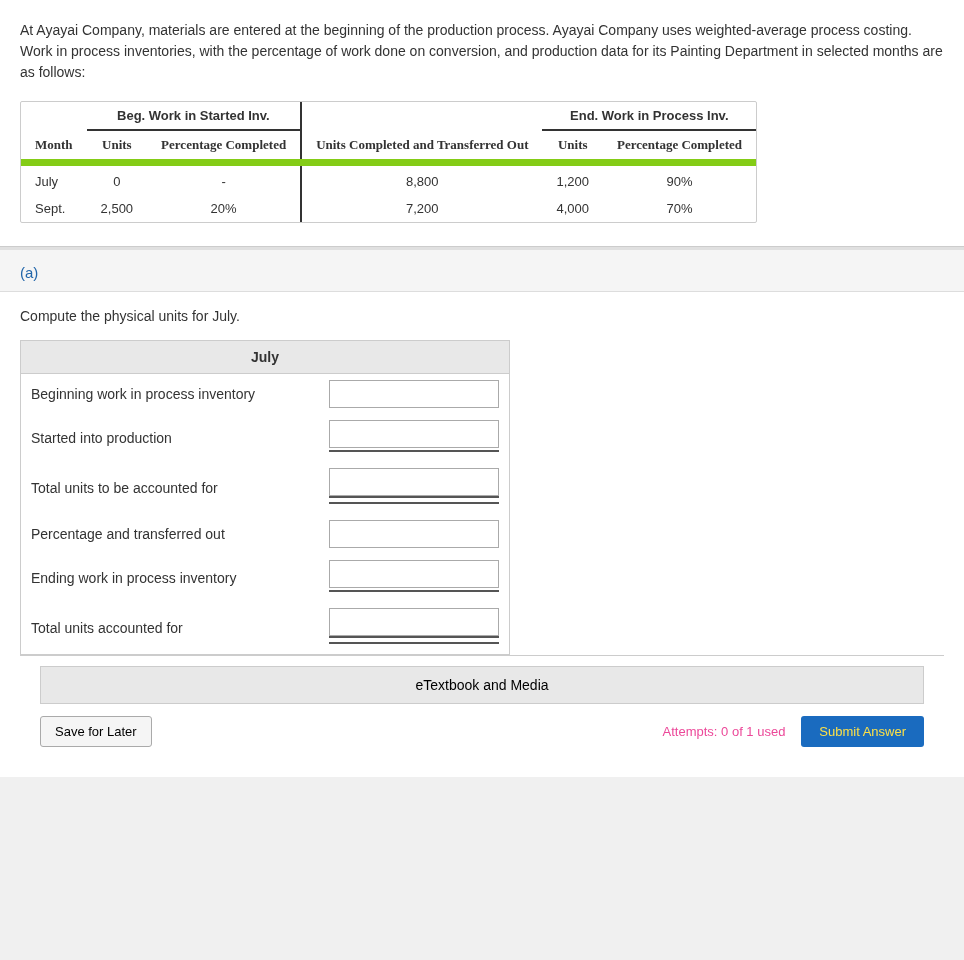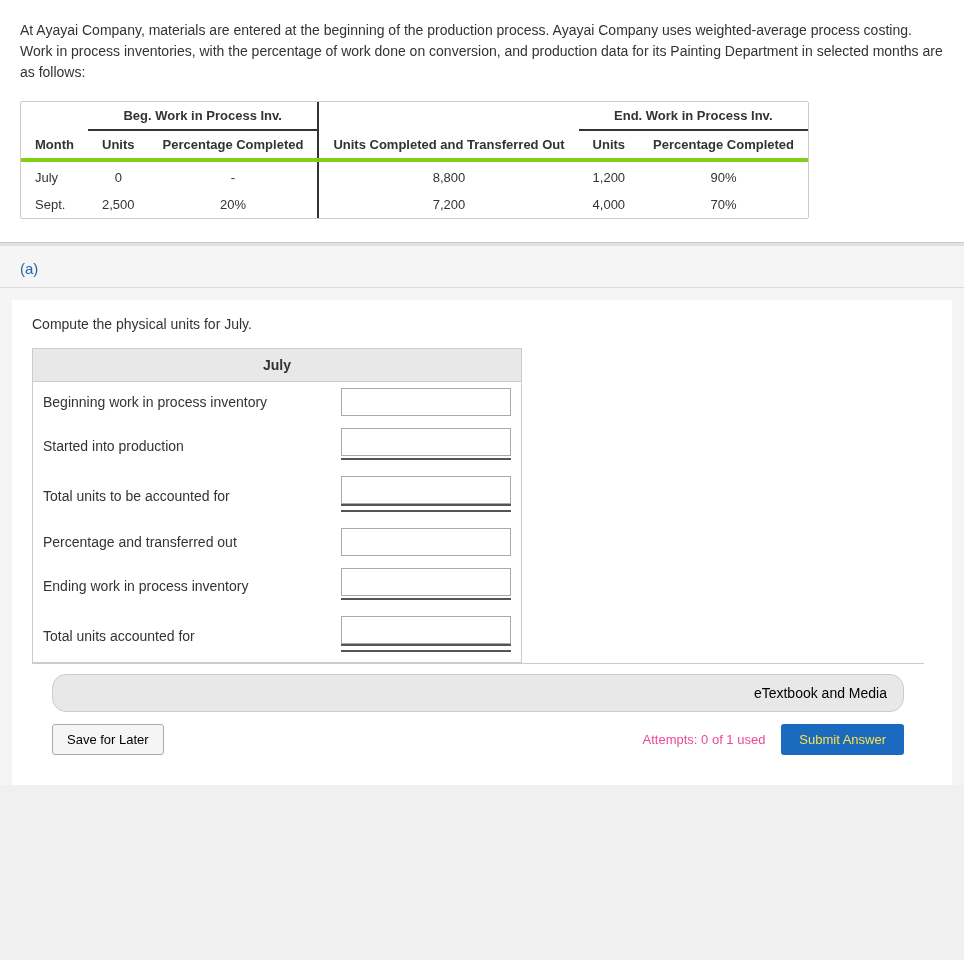--- a/index.html
+++ b/index.html
@@ -54,21 +54,22 @@
 
     .group-header {
       border-bottom: 2px solid #333;
     }
 
     .beg-group {
       border-right: 2px solid #333;
     }
 
     .col-header-row th {
-      border-bottom: 4px solid #84cc16;
+      border-bottom: 7px solid #84cc16;
+      font-family: Liberation Serif, serif;
     }
 
     .data-table tbody tr:first-child td {
       padding-top: 8px;
     }
 
     .data-table tbody tr {
       border-bottom: none;
     }
 
@@ -81,22 +82,22 @@
       color: #2266aa;
       font-size: 15px;
       font-weight: normal;
       padding: 14px 20px 10px 20px;
       background: #f5f5f5;
       border-bottom: 1px solid #ddd;
     }
 
     .form-section {
       background: #fff;
-      margin: 12px;
-      padding: 16px 28px 20px 20px;
+      margin: 0;
+      padding: 16px 20px 20px 20px;
     }
 
     .compute-label {
       font-size: 14px;
       margin-bottom: 16px;
     }
 
     .form-table-wrapper {
       border: 1px solid #ccc;
       display: inline-block;
@@ -180,23 +181,23 @@
     .footer-bar {
       background: #fff;
       padding: 10px 20px;
       border-top: 1px solid #ccc;
     }
 
     .etextbook-btn {
       width: 100%;
       background: #e8e8e8;
       border: 1px solid #ccc;
-      border-radius: 14px;
+      border-radius: 0;
       padding: 10px 16px;
-      text-align: right;
+      text-align: center;
       font-size: 14px;
       cursor: pointer;
       margin-bottom: 12px;
     }
 
     .bottom-actions {
       display: flex;
       justify-content: space-between;
       align-items: flex-start;
     }
@@ -230,21 +231,21 @@
 <body>
 
 <div class="top-section">
   <p class="intro-text">At Ayayai Company, materials are entered at the beginning of the production process. Ayayai Company uses weighted-average process costing. Work in process inventories, with the percentage of work done on conversion, and production data for its Painting Department in selected months are as follows:</p>
 
   <div class="data-table-wrapper">
     <table class="data-table">
       <thead>
         <tr>
           <th></th>
-          <th colspan="2" class="beg-group group-header">Beg. Work in Process Inv.</th>
+          <th colspan="2" class="beg-group group-header">Beg. Work in Started Inv.</th>
           <th></th>
           <th colspan="2" class="group-header">End. Work in Process Inv.</th>
         </tr>
         <tr class="col-header-row">
           <th>Month</th>
           <th>Units</th>
           <th class="beg-group">Percentage Completed</th>
           <th>Units Completed and Transferred Out</th>
           <th>Units</th>
           <th>Percentage Completed</th>

